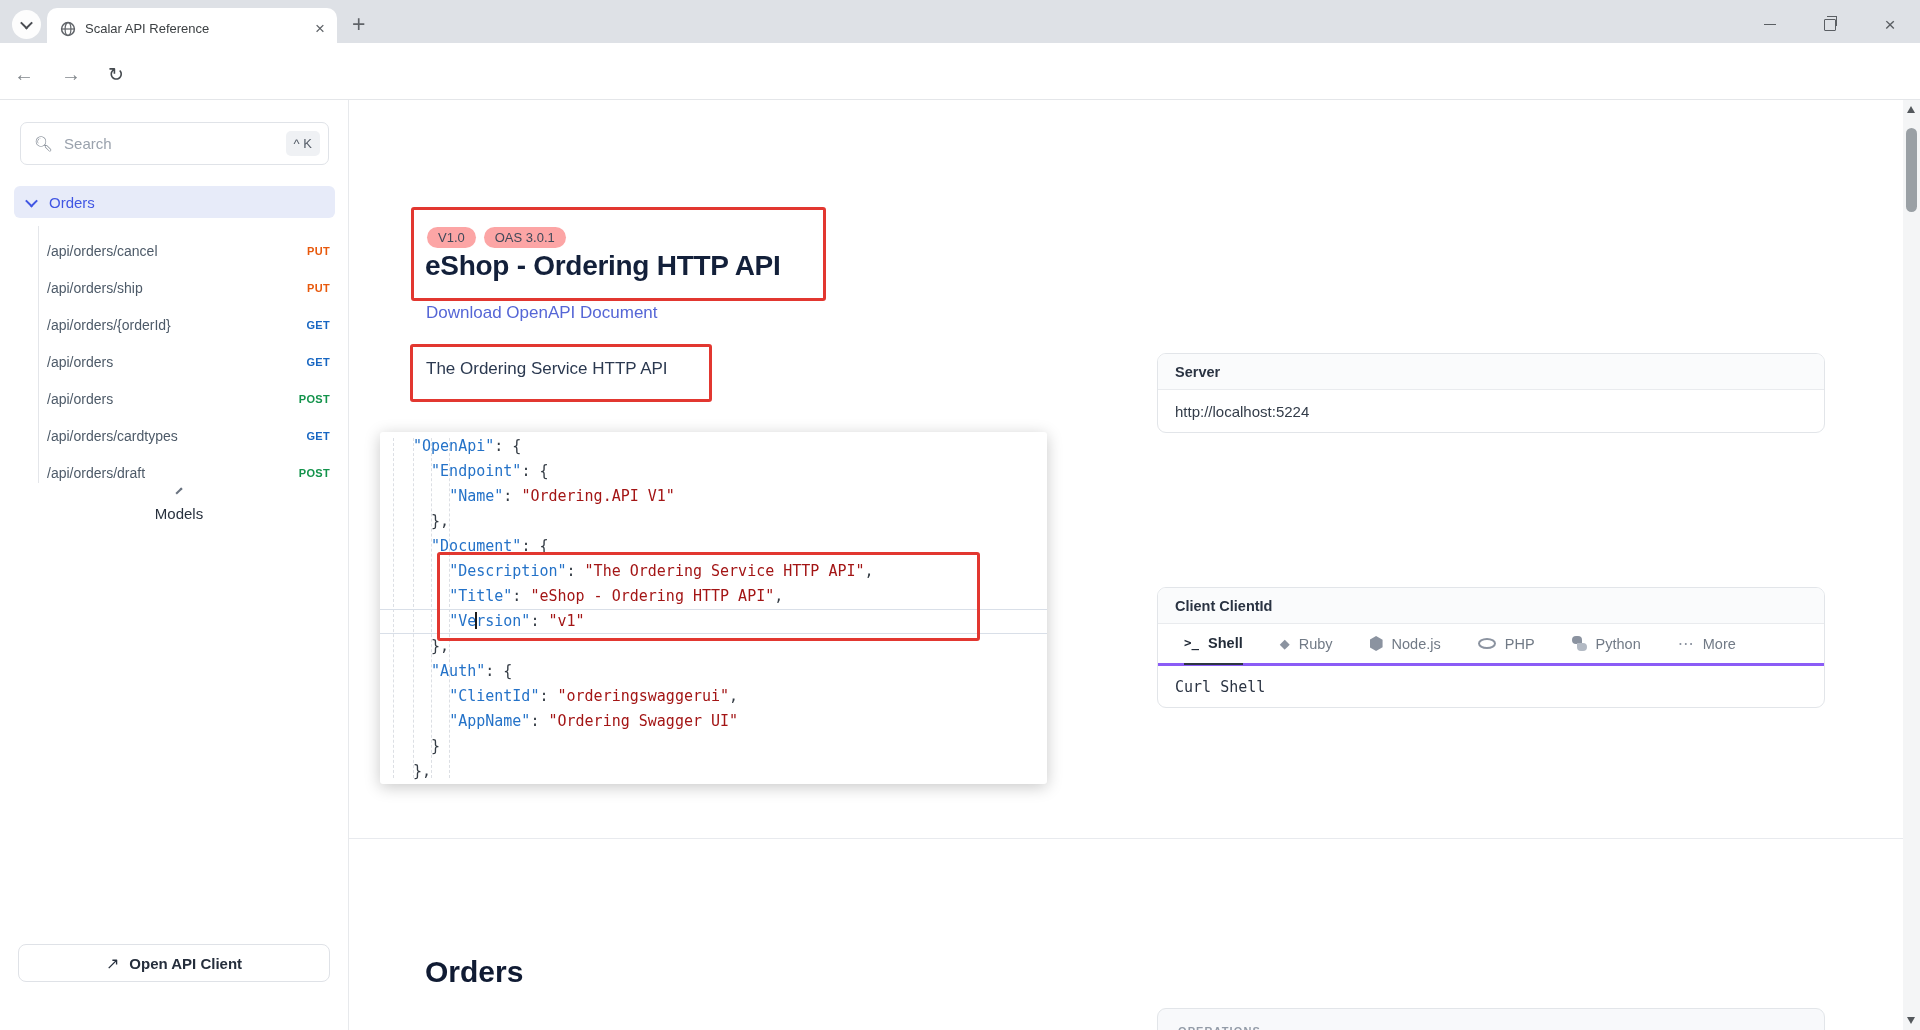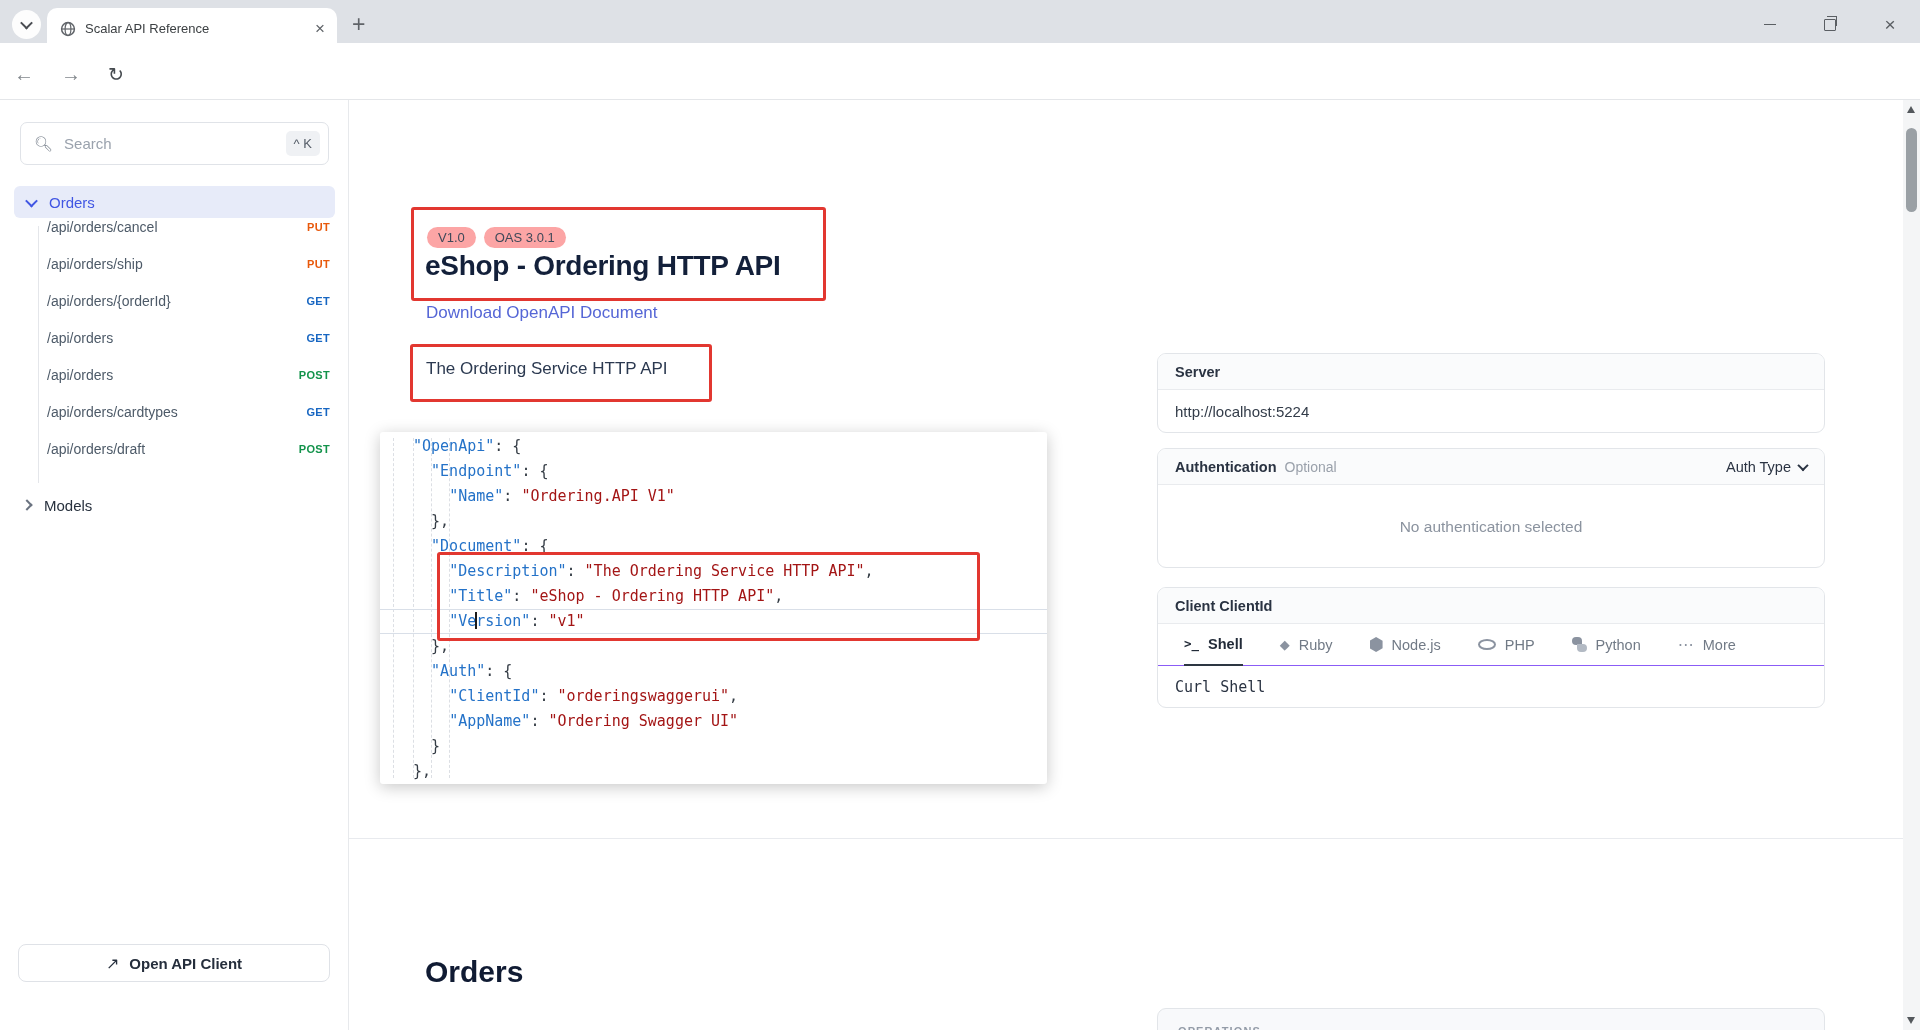--- a/index.html
+++ b/index.html
@@ -48,23 +48,23 @@
   
   .sidebar{position:absolute;left:0;top:100px;width:349px;height:930px;background:#fff;border-right:1px solid #e7e9ec;box-sizing:border-box;}
   .search-box{position:absolute;left:20px;top:22px;width:309px;height:43px;border:1px solid #e0e3e8;border-radius:7px;
     display:flex;align-items:center;gap:11px;padding:0 8px 0 13px;box-sizing:border-box;}
   .search-ico{font-size:15px;color:#7d8590;}
   .search-label{flex:1;font-size:15px;color:#9aa2ad;}
   .kbd{background:#eff1f4;border-radius:5px;padding:5px 8px;font-size:13px;color:#555d68;}
   .sec-row{display:flex;align-items:center;gap:13px;font-size:15px;}
   .sec-orders{position:absolute;left:14px;top:86px;width:321px;height:32px;background:#e7ebf9;border-radius:6px;
     color:#4156e3;font-weight:500;padding-left:13px;box-sizing:border-box;}
-  .sec-models{position:absolute;left:14px;top:390px;width:321px;height:30px;color:#28313e;font-weight:500;padding-left:9px;box-sizing:border-box;}
+  .sec-models{position:absolute;left:14px;top:390px;width:321px;height:30px;color:#28313e;font-weight:500;padding-left:9px;box-sizing:border-box;flex-direction:column;}
   .indent-line{position:absolute;left:38px;top:126px;width:1px;height:257px;background:#e4e6ea;}
-  .endpoint-list{position:absolute;left:0;top:108px;width:349px;}
+  .endpoint-list{position:absolute;left:0;top:132px;width:349px;}
   .sb-item{height:37px;display:flex;align-items:center;padding:0 19px 0 47px;box-sizing:border-box;}
   .sb-path{font-size:14px;color:#4d5a68;}
   .sb-badge{margin-left:auto;font-size:11px;font-weight:700;letter-spacing:.03em;}
   .m-put{color:#e8590c;} .m-get{color:#1766c2;} .m-post{color:#13934b;}
   .open-client{position:absolute;left:18px;top:844px;width:312px;height:38px;border:1px solid #dfe2e7;border-radius:8px;
     display:flex;align-items:center;justify-content:center;gap:10px;font-size:15px;font-weight:700;color:#252e3c;box-sizing:border-box;background:#fff;}
   .open-client .arrow{font-weight:400;font-size:16px;}
   .powered-row{position:absolute;left:18px;top:896px;width:312px;display:flex;align-items:center;}
   .powered-label{font-size:14.5px;color:#6e7681;}
   .theme-toggle{margin-left:auto;display:flex;align-items:center;}
@@ -102,21 +102,21 @@
   .card-head{height:36px;background:#fafbfc;border-bottom:1px solid #e9ebee;display:flex;align-items:center;
     padding:0 17px;font-size:14.5px;font-weight:700;color:#2a3342;box-sizing:border-box;}
   .card-server{top:253px;height:80px;}
   .server-url{height:43px;display:flex;align-items:center;padding:0 17px;font-size:15px;color:#333c49;}
   .card-auth{top:348px;height:120px;}
   .opt-label{margin-left:8px;font-weight:400;color:#9aa1ab;font-size:14px;}
   .auth-type{margin-left:auto;display:flex;align-items:center;gap:8px;font-weight:500;font-size:14.5px;color:#2a3342;}
   .auth-type .chev{width:6px;height:6px;}
   .auth-empty{height:83px;display:flex;align-items:center;justify-content:center;font-size:15.5px;color:#8b939f;}
   .card-libs{top:487px;height:121px;}
-  .lib-tabs{height:42px;display:flex;align-items:center;gap:37px;padding-left:26px;border-bottom:1px solid #8b5cf6;box-sizing:border-box;}
+  .lib-tabs{height:42px;display:flex;align-items:center;gap:37px;padding-left:26px;border-bottom:3px solid #8b5cf6;box-sizing:border-box;}
   .lib-tab{height:42px;display:flex;align-items:center;gap:9px;font-size:14.5px;color:#717a86;box-sizing:border-box;}
   .lib-tab.active{color:#222b38;font-weight:700;border-bottom:2px solid #2d3642;}
   .licon{display:inline-flex;align-items:center;justify-content:center;}
   .licon-terminal::before{content:">_";font-family:"DejaVu Sans Mono",monospace;font-weight:700;font-size:12.5px;color:#222b38;}
   .licon-ruby::before{content:"◆";font-size:13px;color:#8b93a0;}
   .licon-node{width:13px;height:15px;background:#8b93a0;clip-path:polygon(50% 0,100% 25%,100% 75%,50% 100%,0 75%,0 25%);}
   .licon-php{width:18px;height:11px;border:2px solid #8b93a0;border-radius:50%;box-sizing:border-box;}
   .licon-python{width:15px;height:15px;position:relative;}
   .licon-python::before{content:"";position:absolute;left:0;top:0;width:10px;height:8px;background:#8b93a0;border-radius:4px 4px 0 4px;}
   .licon-python::after{content:"";position:absolute;right:0;bottom:0;width:10px;height:8px;background:#b3bac4;border-radius:0 4px 4px 4px;}
@@ -288,31 +288,20 @@
     </div>
 
     <div class="abs divider"></div>
     <div class="abs orders-h1">Orders</div>
 
     <div class="card card-server">
       <div class="card-head">Server</div>
       <div class="server-url">http://localhost:5224</div>
     </div>
 
-    <div class="card card-auth">
-      <div class="card-head">
-        <span>Authentication</span>
-        <span class="opt-label">Optional</span>
-        <span class="auth-type">
-          <span>Auth Type</span>
-          <span class="chev down"></span>
-        </span>
-      </div>
-      <div class="auth-empty">No authentication selected</div>
-    </div>
 
     <div class="card card-libs">
       <div class="card-head">Client ClientId</div>
       <div class="lib-tabs">
           <div class="lib-tab active">
             <span class="licon licon-terminal"></span>
             <span class="lib-label">Shell</span>
           </div>
           <div class="lib-tab">
             <span class="licon licon-ruby"></span>

